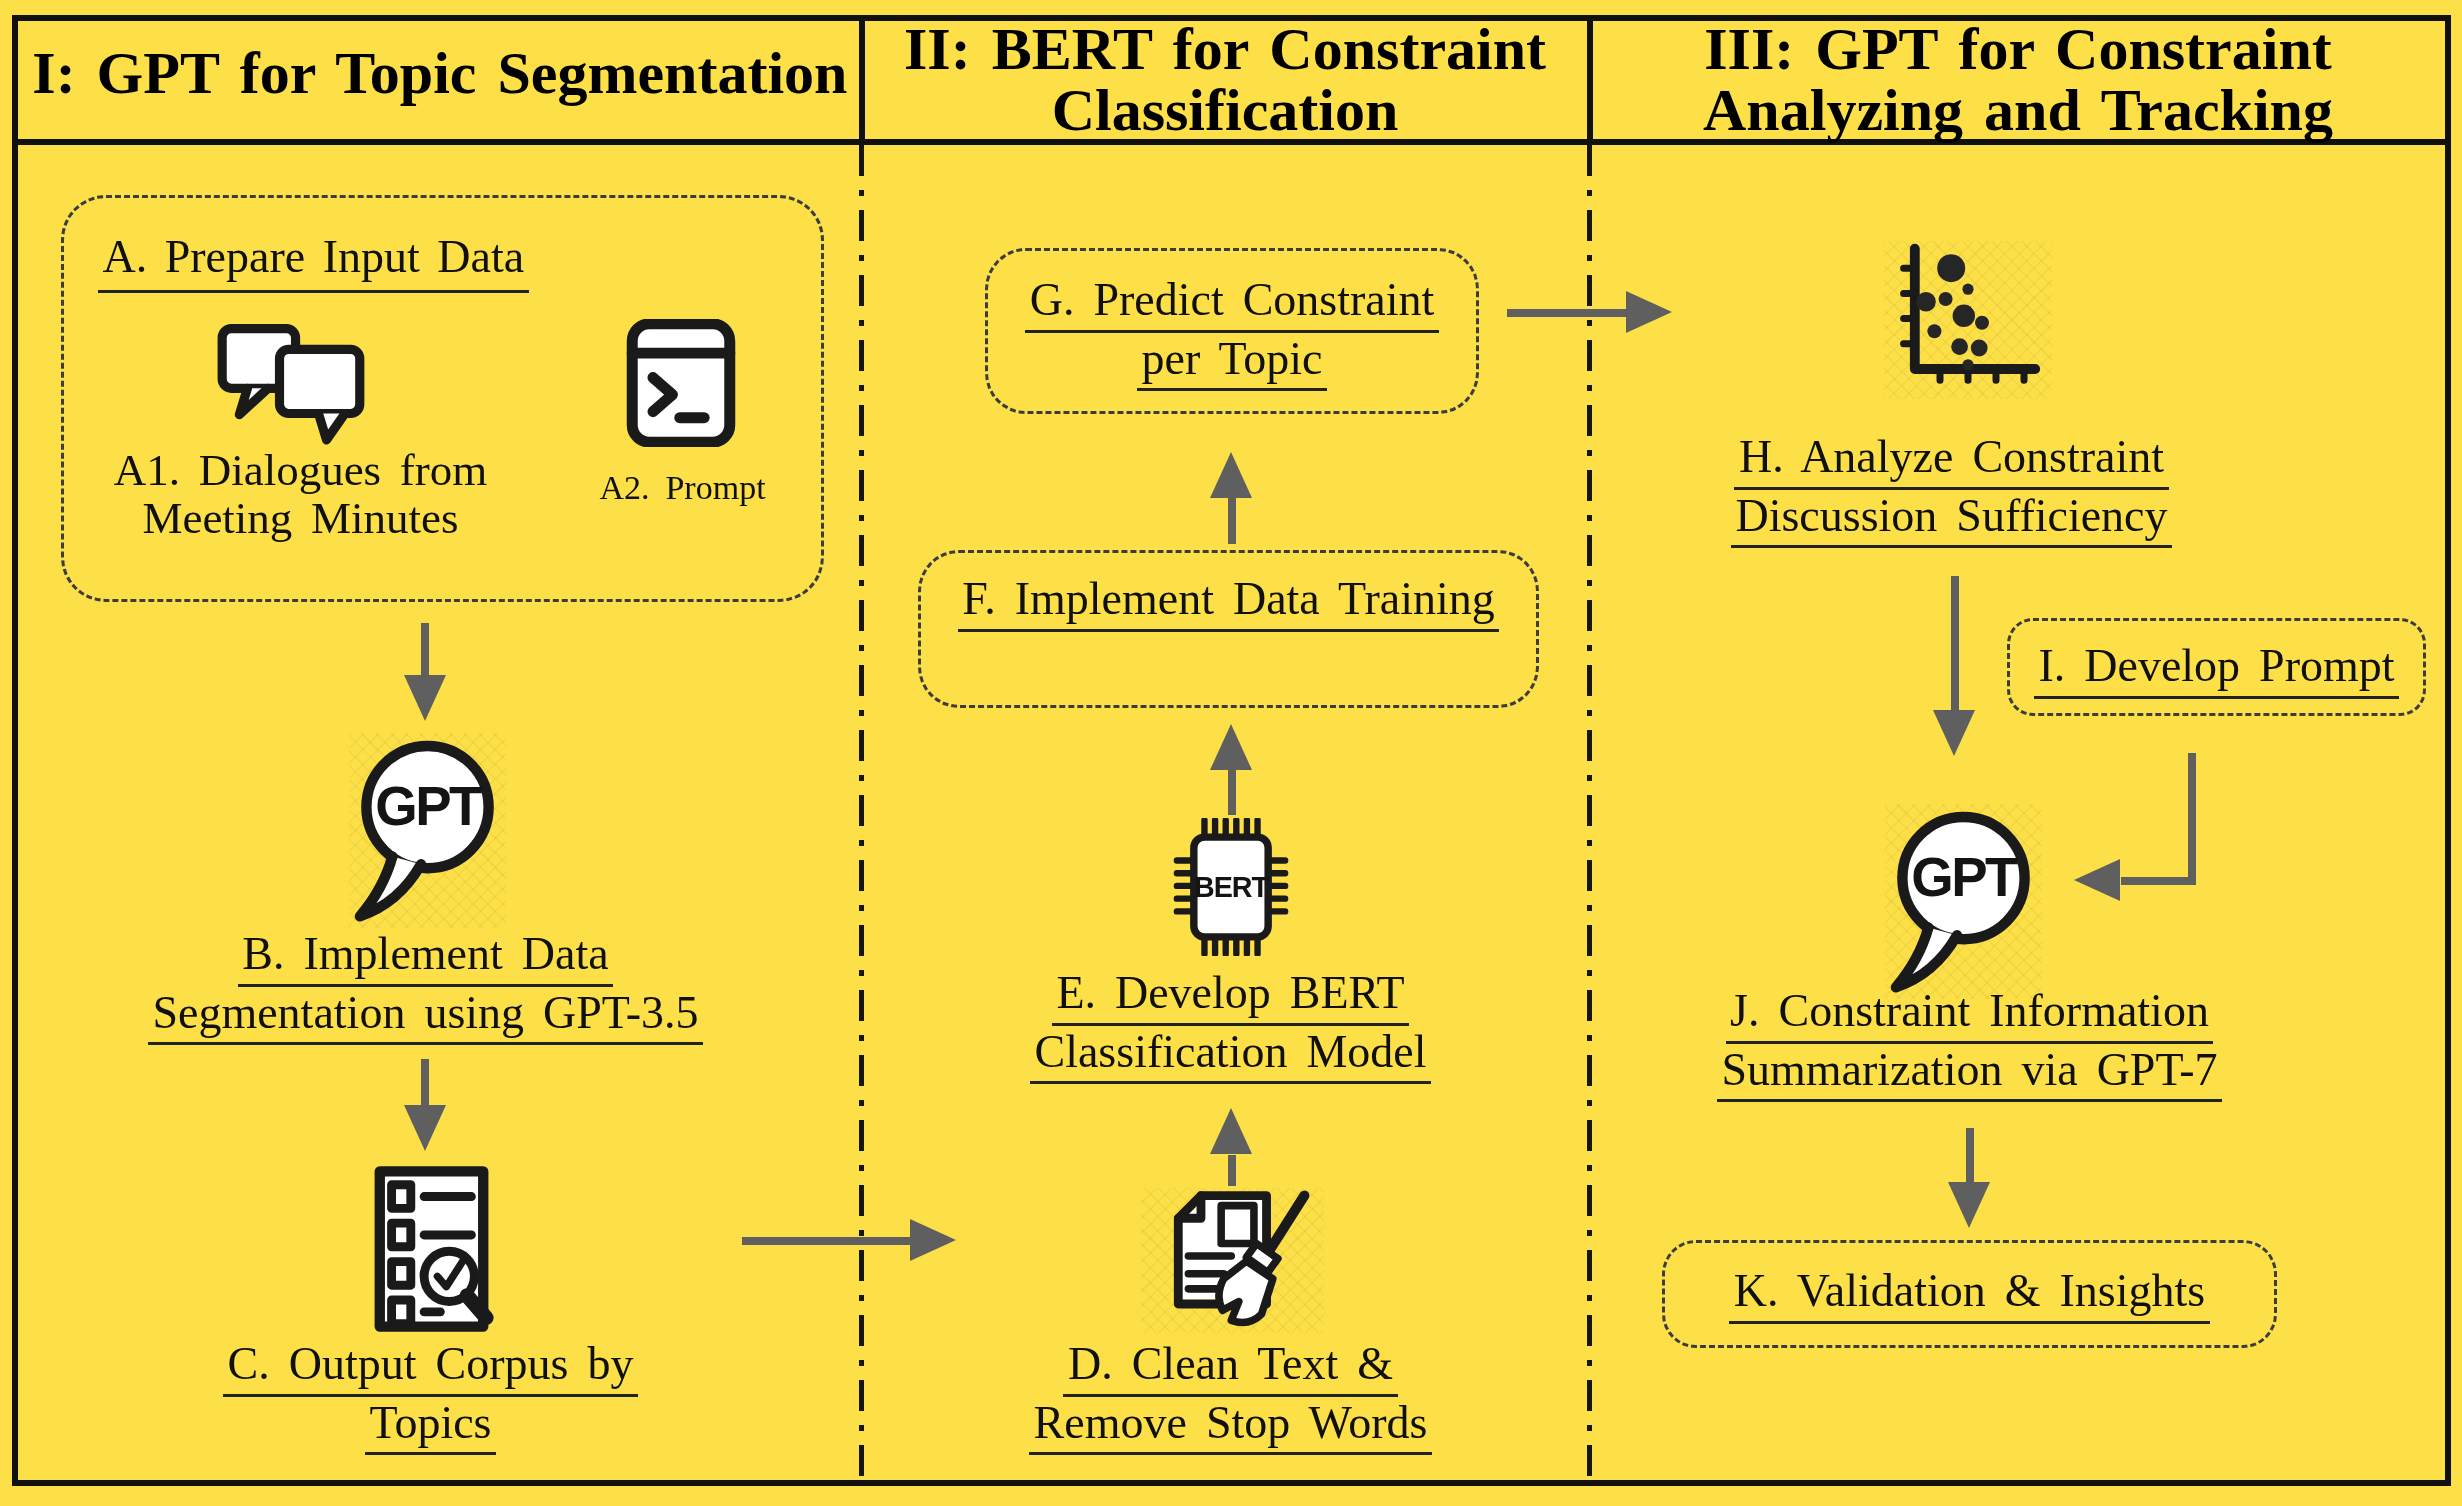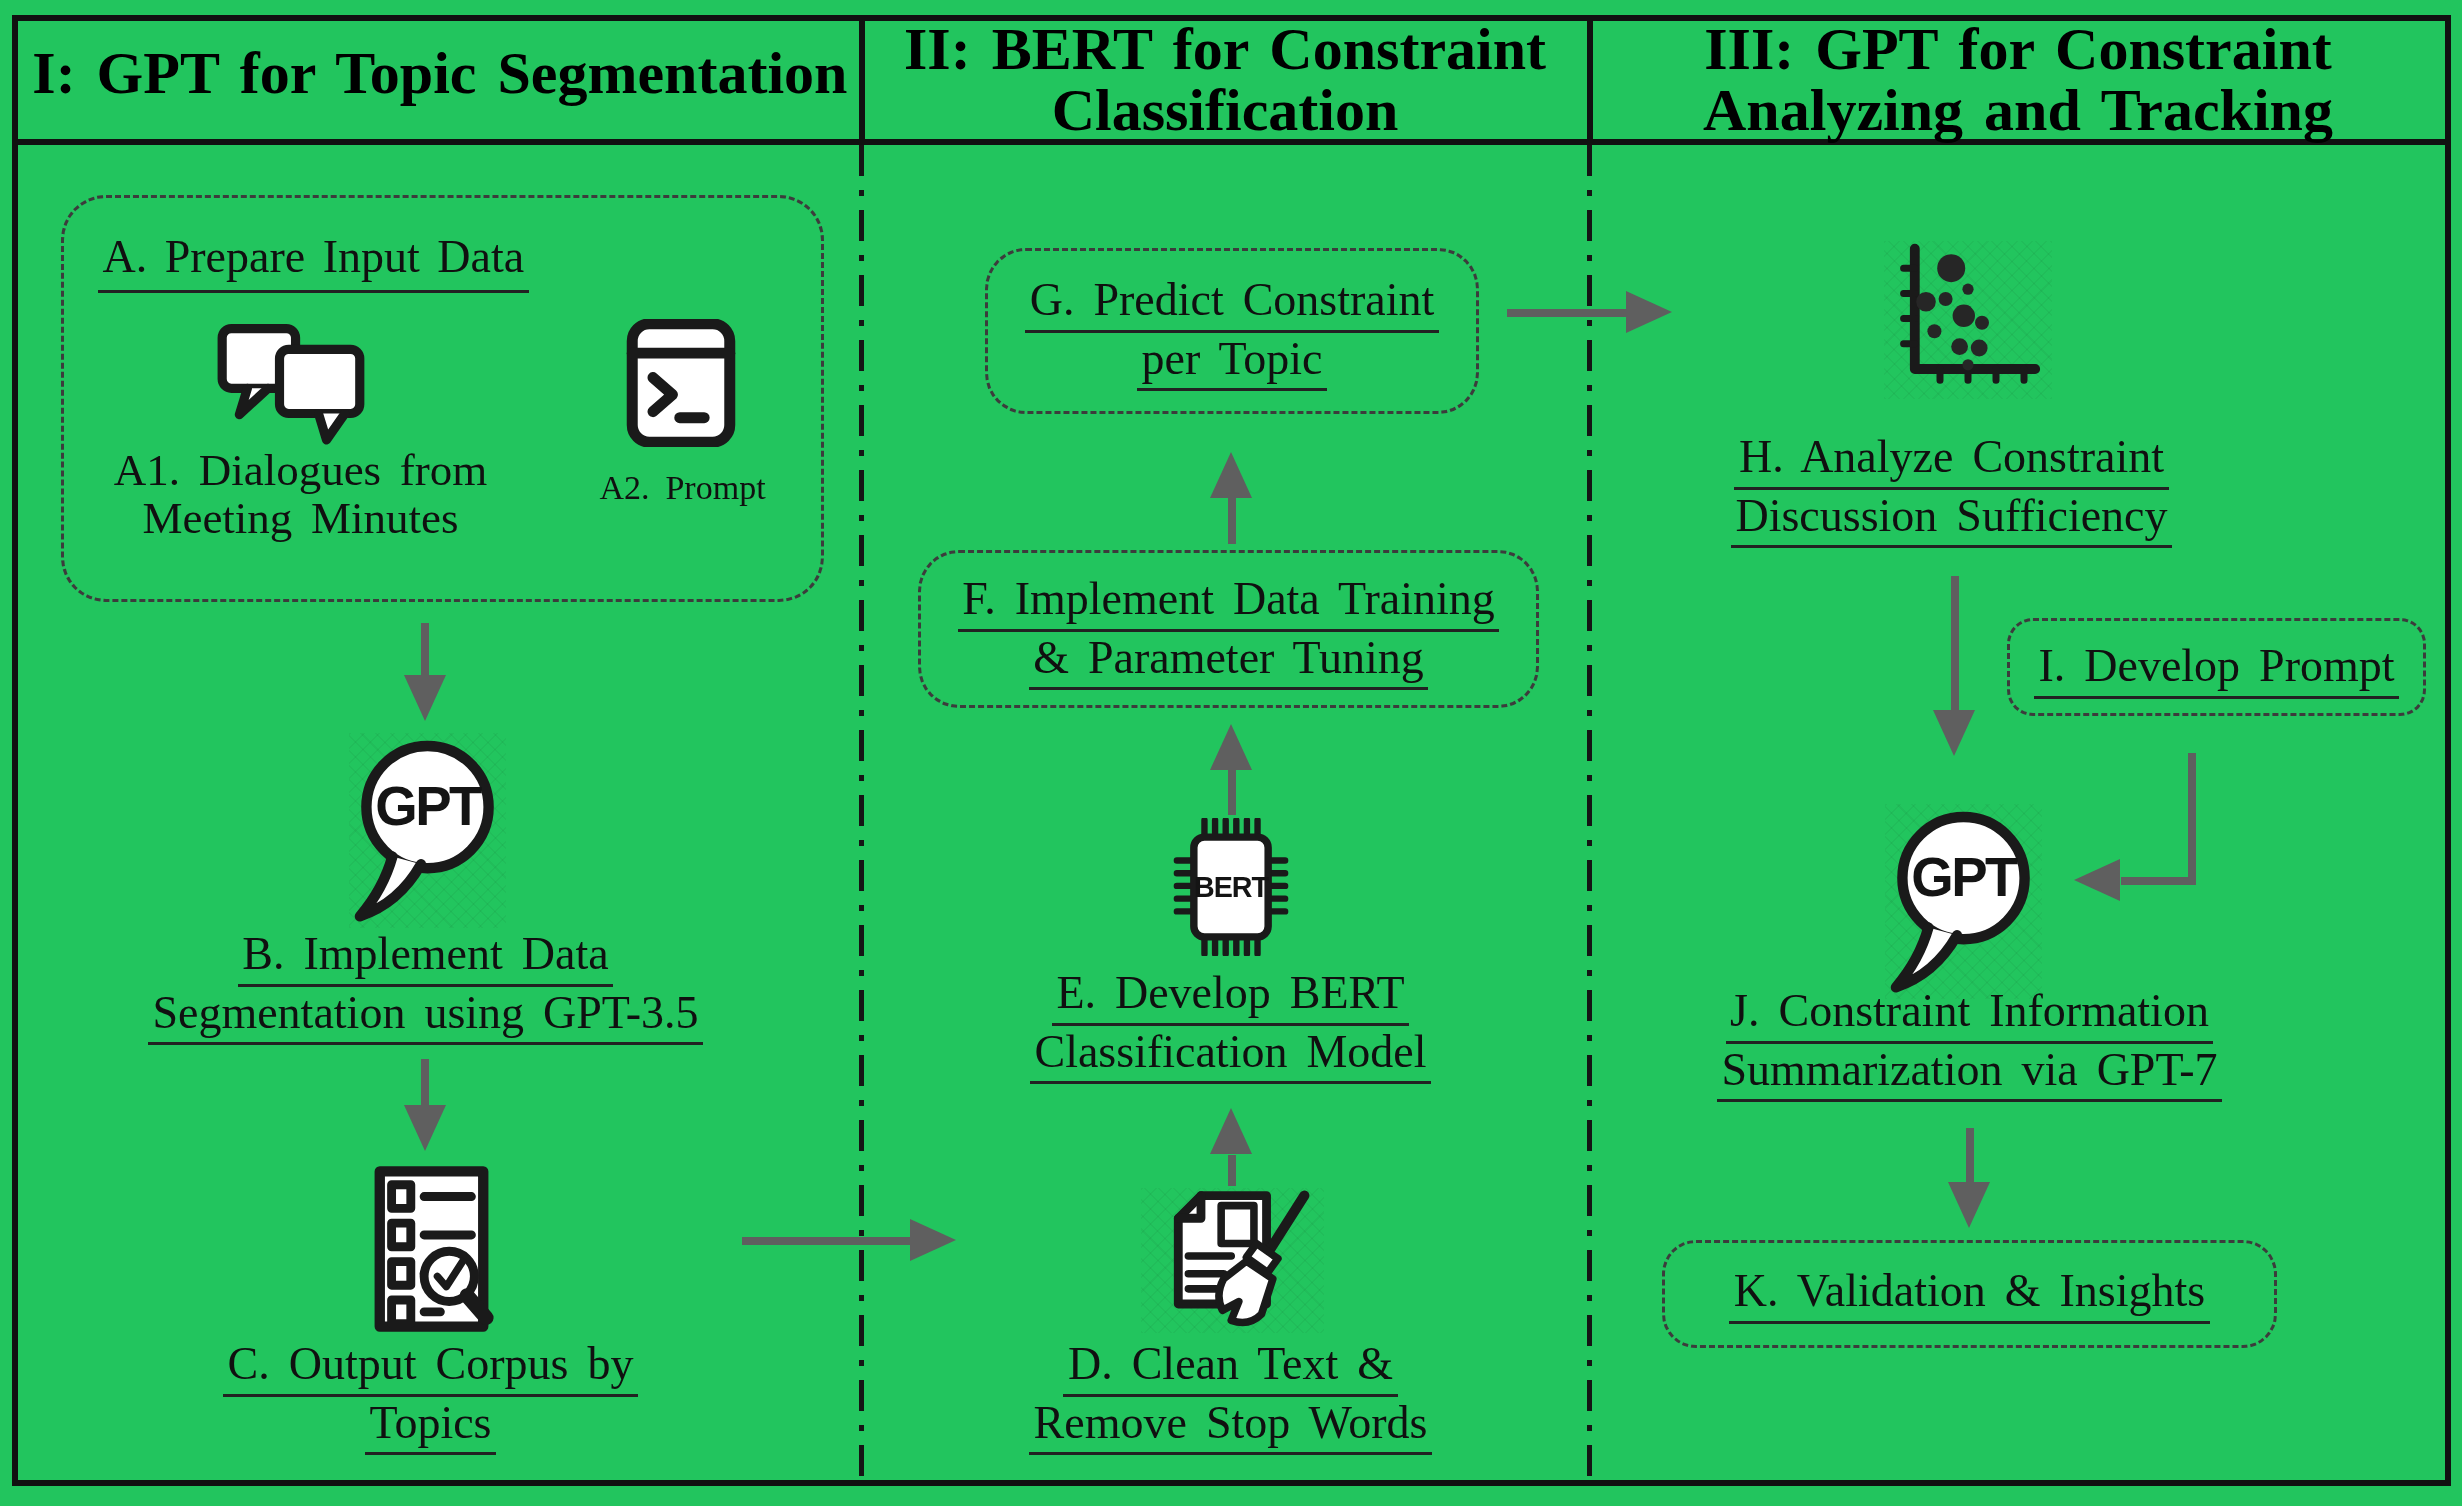--- a/index.html
+++ b/index.html
@@ -1,16 +1,16 @@
 <!DOCTYPE html>
 <html style="font-size:12px"><head>
 <meta charset="utf-8">
 <style>
   html,body{margin:0;padding:0;background:#fff;}
-  #canvas{position:relative;width:2462px;height:1506px;background:#22c55e;overflow:hidden;
+  #canvas{position:relative;width:2462px;height:1506px;background:#fde047;overflow:hidden;
           font-family:"Liberation Serif","DejaVu Serif",serif;}
   .abs{position:absolute;}
   
   .frame{left:12px;top:15px;width:2439px;height:1471px;border:6px solid #111;box-sizing:border-box;}
   .hsep{left:12px;top:139px;width:2439px;height:6px;background:#111;}
   .vsolid{width:6px;top:15px;height:130px;background:#111;}
   .vdashdot{width:5.2px;top:145px;height:1335px;
     background:repeating-linear-gradient(to bottom,#151515 0 31px,transparent 31px 45px,#151515 45px 51px,transparent 51px 65px);}
   
   .hdr{font-weight:700;font-size:60px;line-height:61px;color:#000;text-align:center;word-spacing:6px;}
@@ -141,21 +141,20 @@
     <span class="ln"><span class="u">G. Predict Constraint</span></span>
     <span class="ln"><span class="u">per Topic</span></span>
   </div>
 
   <div class="abs tri tri-up" style="left:1210px;top:452px;"></div>
   <div class="abs vline" style="left:1228px;top:498px;height:46px;"></div>
 
   <div class="abs dbox" style="left:918px;top:550px;width:621px;height:158px;"></div>
   <div class="abs lbl" style="left:918px;top:576px;width:621px;">
     <span class="ln"><span class="u">F. Implement Data Training</span></span>
-    <span class="ln"><span class="u">&amp; Parameter Tuning</span></span>
   </div>
 
   <div class="abs tri tri-up" style="left:1210px;top:724px;"></div>
   <div class="abs vline" style="left:1228px;top:770px;height:45px;"></div>
 
   <div class="abs" style="left:1162px;top:818px;width:138px;height:138px;">
     <svg class="icon" viewBox="0 0 130 130">
       <path class="st" d="M40 2 V18 M50 2 V18 M60 2 V18 M70 2 V18 M80 2 V18 M90 2 V18" stroke-width="6"></path>
       <path class="st" d="M40 112 V128 M50 112 V128 M60 112 V128 M70 112 V128 M80 112 V128 M90 112 V128" stroke-width="6"></path>
       <path class="st" d="M14 40 H30 M14 52 H30 M14 64 H30 M14 76 H30 M14 88 H30" stroke-width="6"></path>

